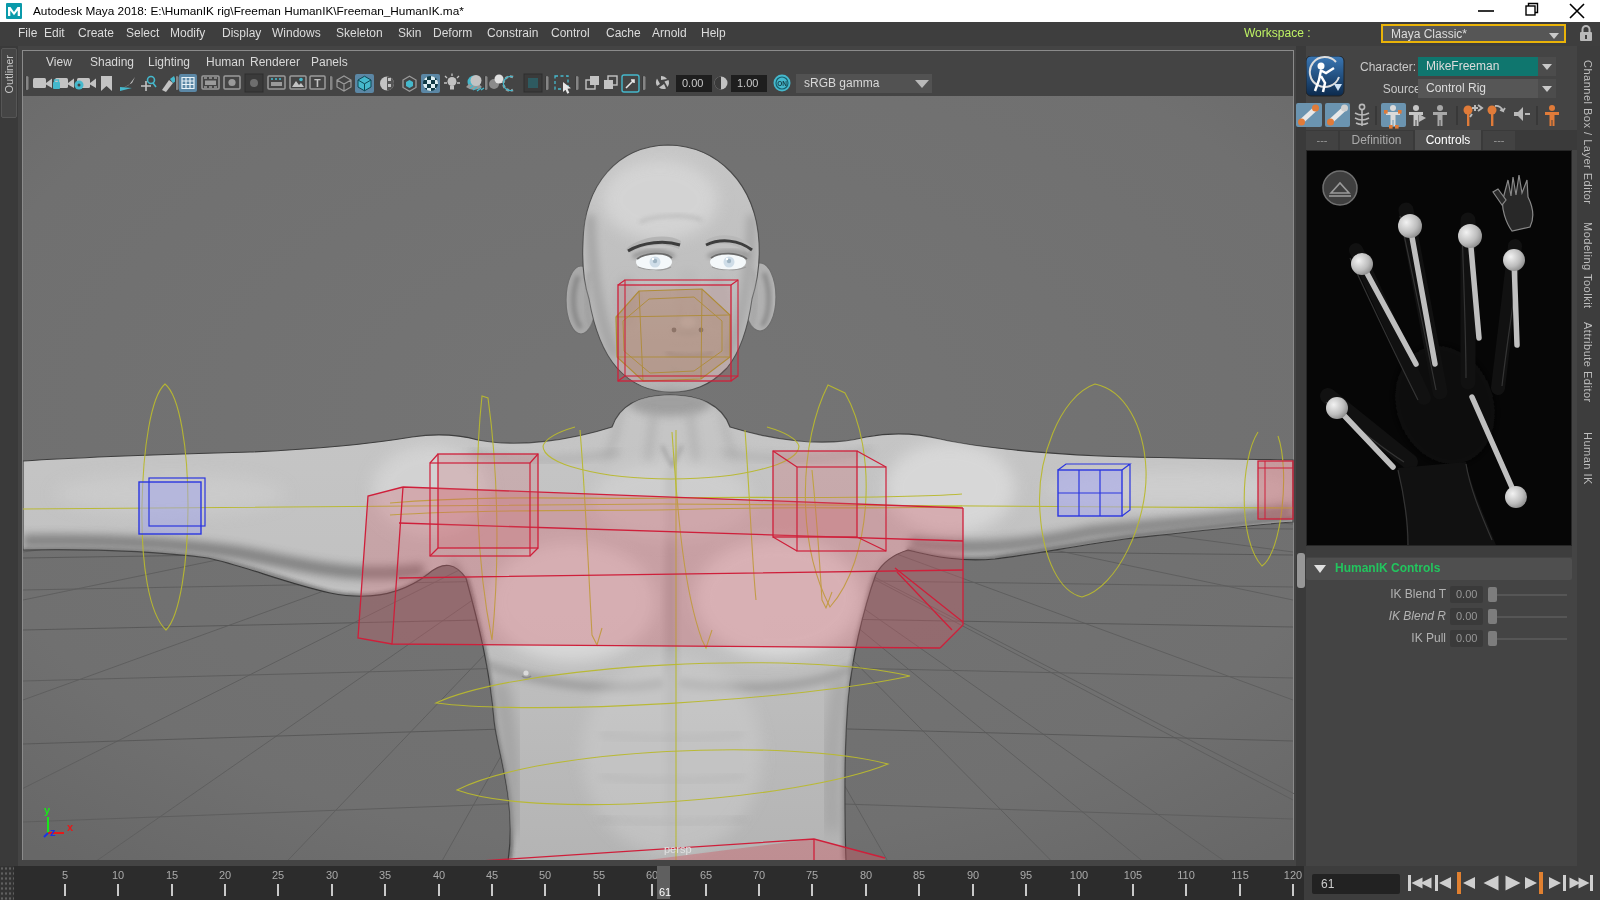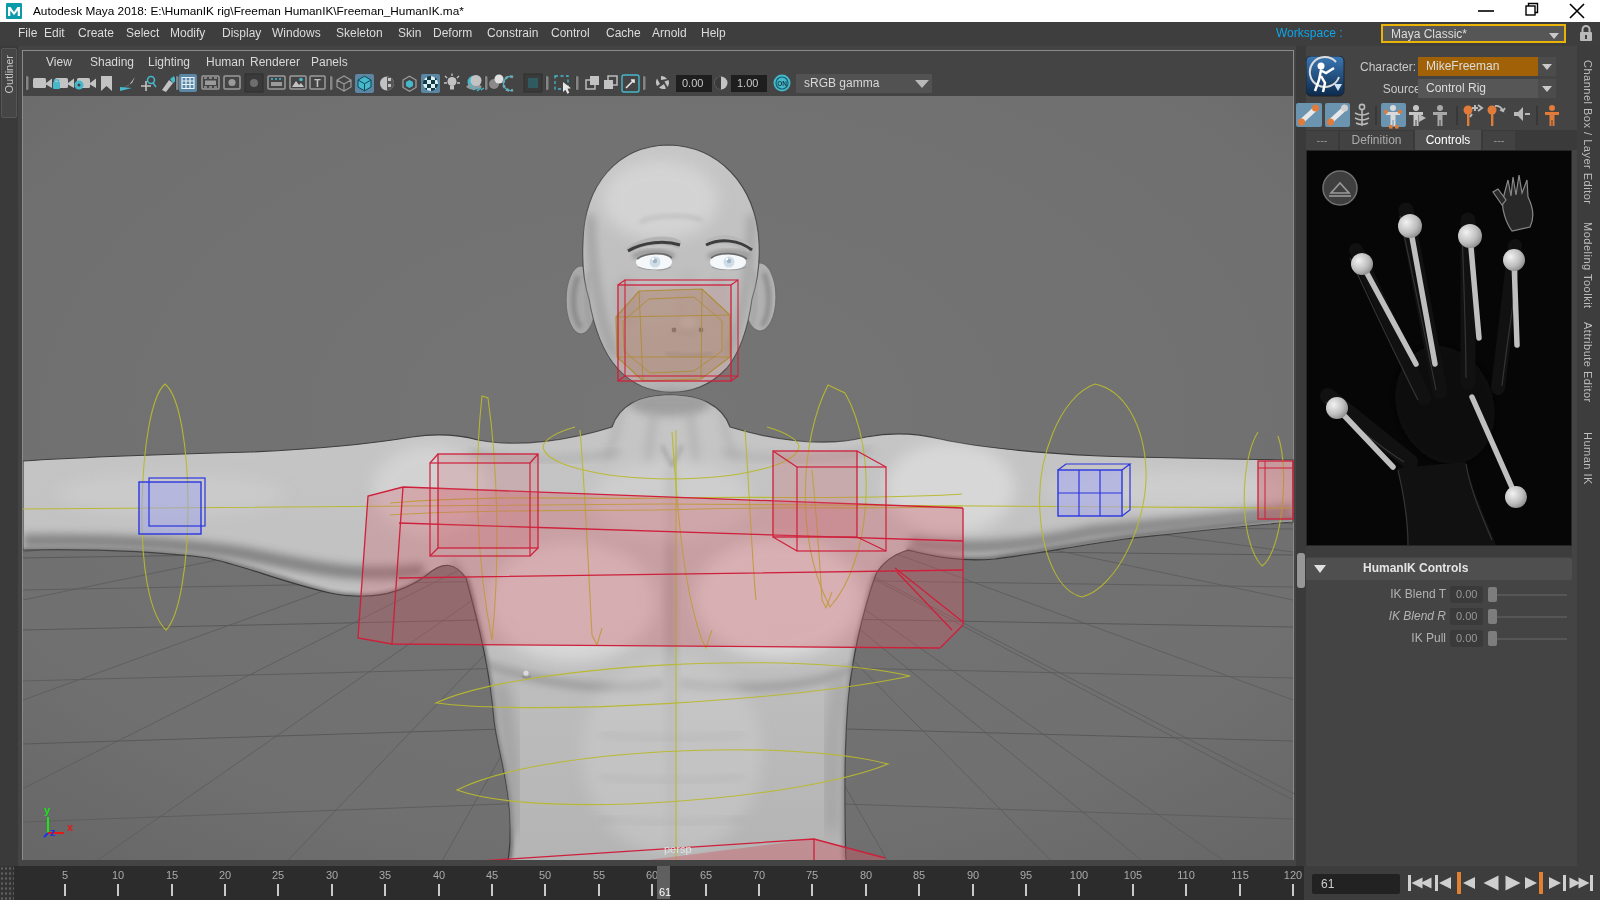--- a/index.html
+++ b/index.html
@@ -37,21 +37,21 @@
     <span style="left:222px">Display</span>
   <span style="left:272px">Windows</span>
     <span style="left:336px">Skeleton</span>
   <span style="left:398px">Skin</span>
     <span style="left:433px">Deform</span>
   <span style="left:487px">Constrain</span>
     <span style="left:551px">Control</span>
   <span style="left:606px">Cache</span>
     <span style="left:652px">Arnold</span>
   <span style="left:701px">Help</span>
-  <span style="left:1276px;color:#0ea5e9">Workspace :</span>
+  <span style="left:1244px;color:#bef264">Workspace :</span>
   <div class="abs" style="left:1381px;top:2px;width:185px;height:19px;background:#565656;border:2px solid #eab308;">
      <span style="left:8px;top:1px;position:absolute;">Maya Classic*</span>
      <svg class="abs" style="right:4px;top:6px" width="12" height="8">
         <path d="M1 1 L11 1 L6 7 Z" fill="#c9c9c9"></path>
       </svg>
   </div>
   <svg class="abs" style="left:1578px;top:3px" width="16" height="17">
     <rect x="2" y="7" width="12" height="9" rx="1" fill="#b9b9b9"></rect>
     <path d="M4.5 7 V4.5 A3.5 3.5 0 0 1 11.5 4.5 V7" fill="none" stroke="#b9b9b9" stroke-width="2"></path>
     <rect x="7" y="10" width="2" height="4" fill="#3e3e3e"></rect>
@@ -411,21 +411,21 @@
           <stop offset="100%" stop-color="#0c2a4d"></stop>
         </linearGradient>
       </defs>
       <rect x="0" y="0" width="38" height="40" rx="5" fill="url(#hik)" stroke="#222" stroke-width="1"></rect>
       <path d="M30 6 A 15 15 0 1 0 33 21" fill="none" stroke="#ddd" stroke-width="2"></path>
       <circle cx="15" cy="10" r="3.5" fill="#fff"></circle>
       <path d="M14 14 L20 17 L28 12 M15 14 L13 24 L9 35 M15 20 L19 27 L17 36" stroke="#fff" stroke-width="2.5" fill="none"></path>
       <path d="M28 28 L36 28 L32 35 Z" fill="#cfe3f5"></path>
     </svg>
 <div class="abs" style="left:48px;top:14px;width:62px;text-align:right;font-size:12px;color:#c9c9c9;">Character:</div>
-<div class="abs" style="left:112px;top:11px;width:138px;height:19px;background:#a16207;">
+<div class="abs" style="left:112px;top:11px;width:138px;height:19px;background:#0f766e;">
       <div class="abs" style="left:8px;top:2px;font-size:12px;color:#dcdcdc;">MikeFreeman</div>
       <div class="abs" style="right:0;top:0;width:18px;height:19px;background:#4c4c4c;"><svg width="18" height="19">
           <path d="M4 7 L14 7 L9 13 Z" fill="#c9c9c9"></path>
         </svg></div>
     </div>
 <div class="abs" style="left:56px;top:36px;width:62px;text-align:right;font-size:12px;color:#c9c9c9;">Source:</div>
 <div class="abs" style="left:112px;top:33px;width:138px;height:19px;background:#565656;">
       <div class="abs" style="left:8px;top:2px;font-size:12px;color:#dcdcdc;">Control Rig</div>
       <div class="abs" style="right:0;top:0;width:18px;height:19px;background:#4c4c4c;"><svg width="18" height="19">
           <path d="M4 7 L14 7 L9 13 Z" fill="#c9c9c9"></path>
@@ -535,21 +535,21 @@
           <path d="M1512,231 C1506,223 1501,208 1503,199 L1508,180 L1511,196 L1513,177 L1516,195 L1519,175 L1522,193 L1527,180 L1528,197 C1533,207 1535,217 1530,227 Z"></path>
           <path d="M1502,205 L1493,192 L1498,189 L1506,200 Z"></path>
         </g>
 </svg>
     </div>
 <div class="abs" style="left:0;top:500px;width:266px;height:11px;background:#3d3d3d;"></div>
 <div class="abs" style="left:0;top:512px;width:266px;height:22px;background:#4f4f4f;border-radius:2px;">
       <svg class="abs" style="left:8px;top:7px" width="12" height="9">
         <path d="M0 0 L12 0 L6 8 Z" fill="#e0e0e0"></path>
       </svg>
-      <div class="abs" style="left:29px;top:3px;font-size:12px;font-weight:bold;color:#e5e5e5;margin-left:28px;">HumanIK Controls</div>
+      <div class="abs" style="left:29px;top:3px;font-size:12px;font-weight:bold;color:#22c55e;">HumanIK Controls</div>
     </div>
 <div class="abs" style="left:0;top:541px;width:140px;text-align:right;font-size:12px;color:#b2b2b2;">IK Blend T</div>
     <div class="abs" style="left:144px;top:540px;width:33px;height:17px;background:#3a3a3a;border-radius:2px;">
       <div class="abs" style="left:6px;top:2px;font-size:11px;color:#979797;">0.00</div>
     </div>
     <div class="abs" style="left:183px;top:548px;width:78px;height:2px;background:#565656;"></div>
     <div class="abs" style="left:182px;top:541px;width:9px;height:15px;background:#7d7d7d;border-radius:2px;"></div>
 <div class="abs" style="left:0;top:563px;width:140px;text-align:right;font-size:12px;color:#b2b2b2;font-style:italic;">IK Blend R</div>
     <div class="abs" style="left:144px;top:562px;width:33px;height:17px;background:#3a3a3a;border-radius:2px;">
       <div class="abs" style="left:6px;top:2px;font-size:11px;color:#979797;">0.00</div>

